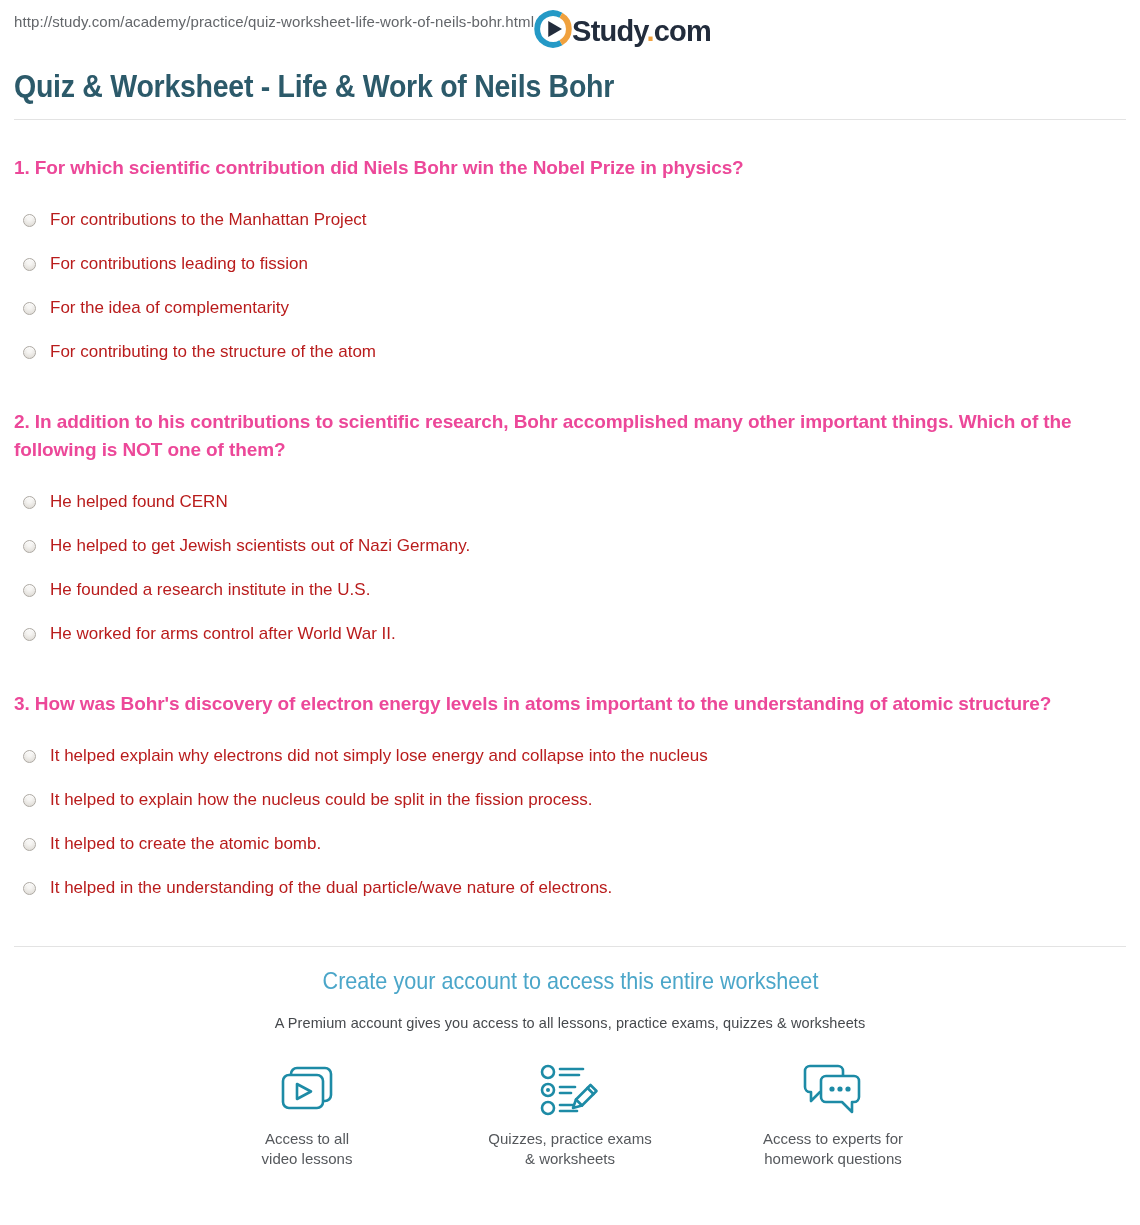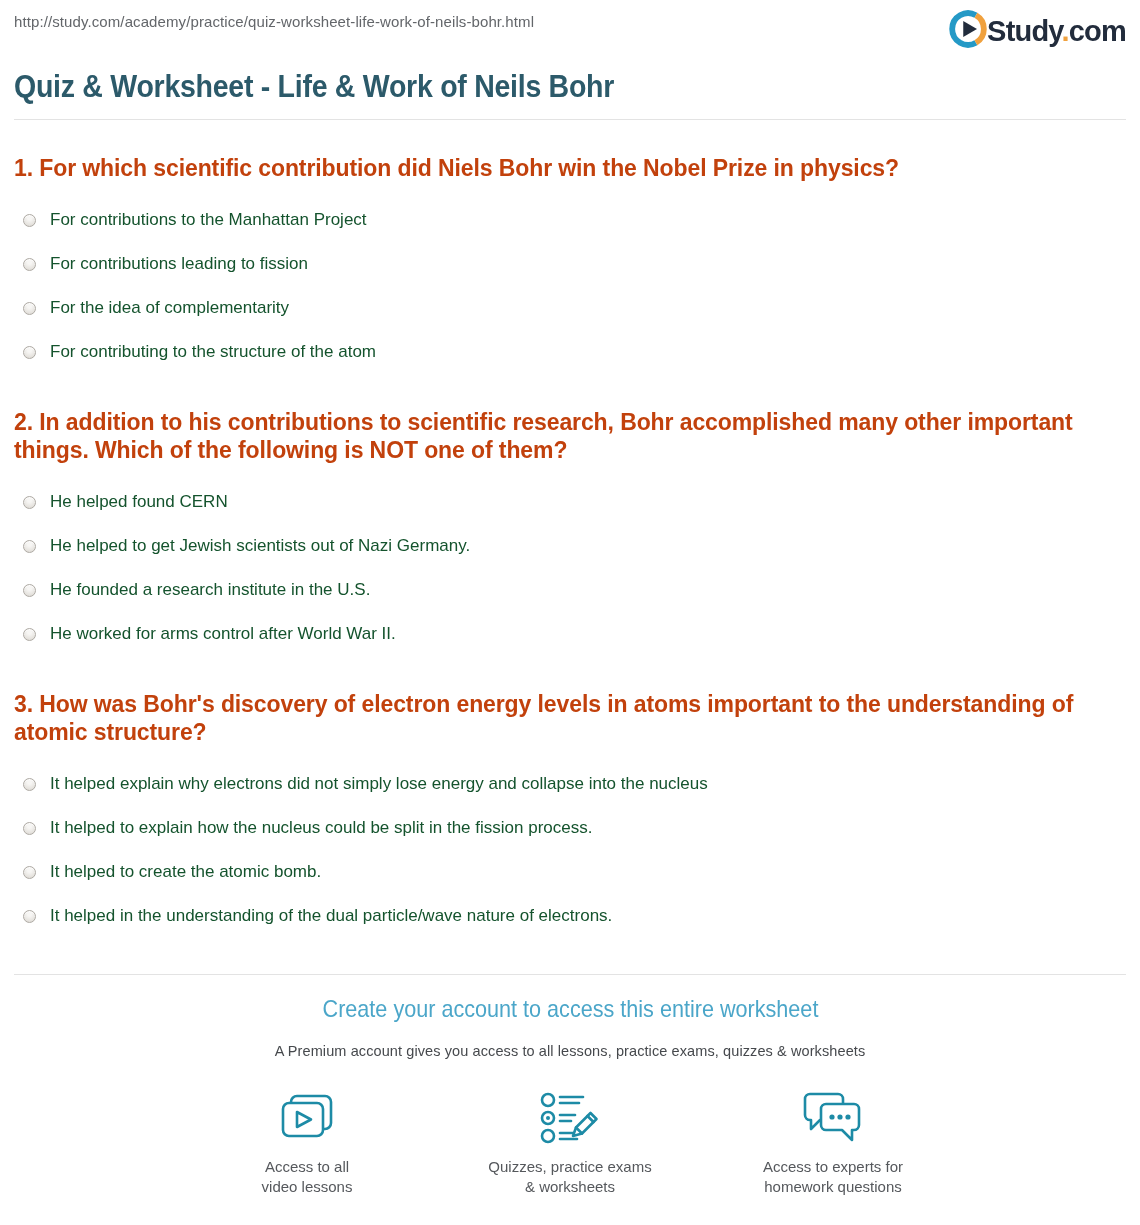--- a/index.html
+++ b/index.html
@@ -9,21 +9,20 @@
     height: 1225px;
     font-family: "Liberation Sans", "DejaVu Sans", sans-serif;
     color: #555;
     overflow: hidden;
   }
   .page { padding: 0 14px; }
 
   
   .header {
     display: flex;
-    justify-content: space-between;
     align-items: flex-start;
     padding-top: 10px;
     height: 52px;
   }
   .url-text {
     font-size: 15px;
     color: #63666a;
     padding-top: 3px;
     letter-spacing: 0.1px;
   }
@@ -51,23 +50,23 @@
   }
   hr.rule {
     border: none;
     border-top: 1px solid #e3e3e3;
     margin-top: 14px;
   }
 
   
   .question { margin-top: 34px; }
   .q-text {
-    font-size: 23px;
+    font-size: 19px;
     font-weight: 700;
-    color: #c2410c;
+    color: #ec4899;
     line-height: 28px;
     letter-spacing: -0.1px;
   }
   .options { margin-top: 16px; }
   .option {
     display: flex;
     align-items: center;
     padding: 10px 0;
     height: 44px;
     cursor: pointer;
@@ -78,21 +77,21 @@
     height: 13px;
     margin-left: 9px;
     border-radius: 50%;
     border: 1px solid #aeaaa4;
     background: radial-gradient(circle at 50% 30%, #f7f6f4 20%, #e3e0db 75%);
     box-shadow: inset 0 1px 1px rgba(255,255,255,0.9);
   }
   .option-label {
     margin-left: 14px;
     font-size: 17px;
-    color: #14532d;
+    color: #b91c1c;
     line-height: 24px;
   }
 
   
   .cta { text-align: center; }
   .cta-heading {
     margin-top: 20px;
     font-size: 24px;
     font-weight: 400;
     color: #4ba6c9;

